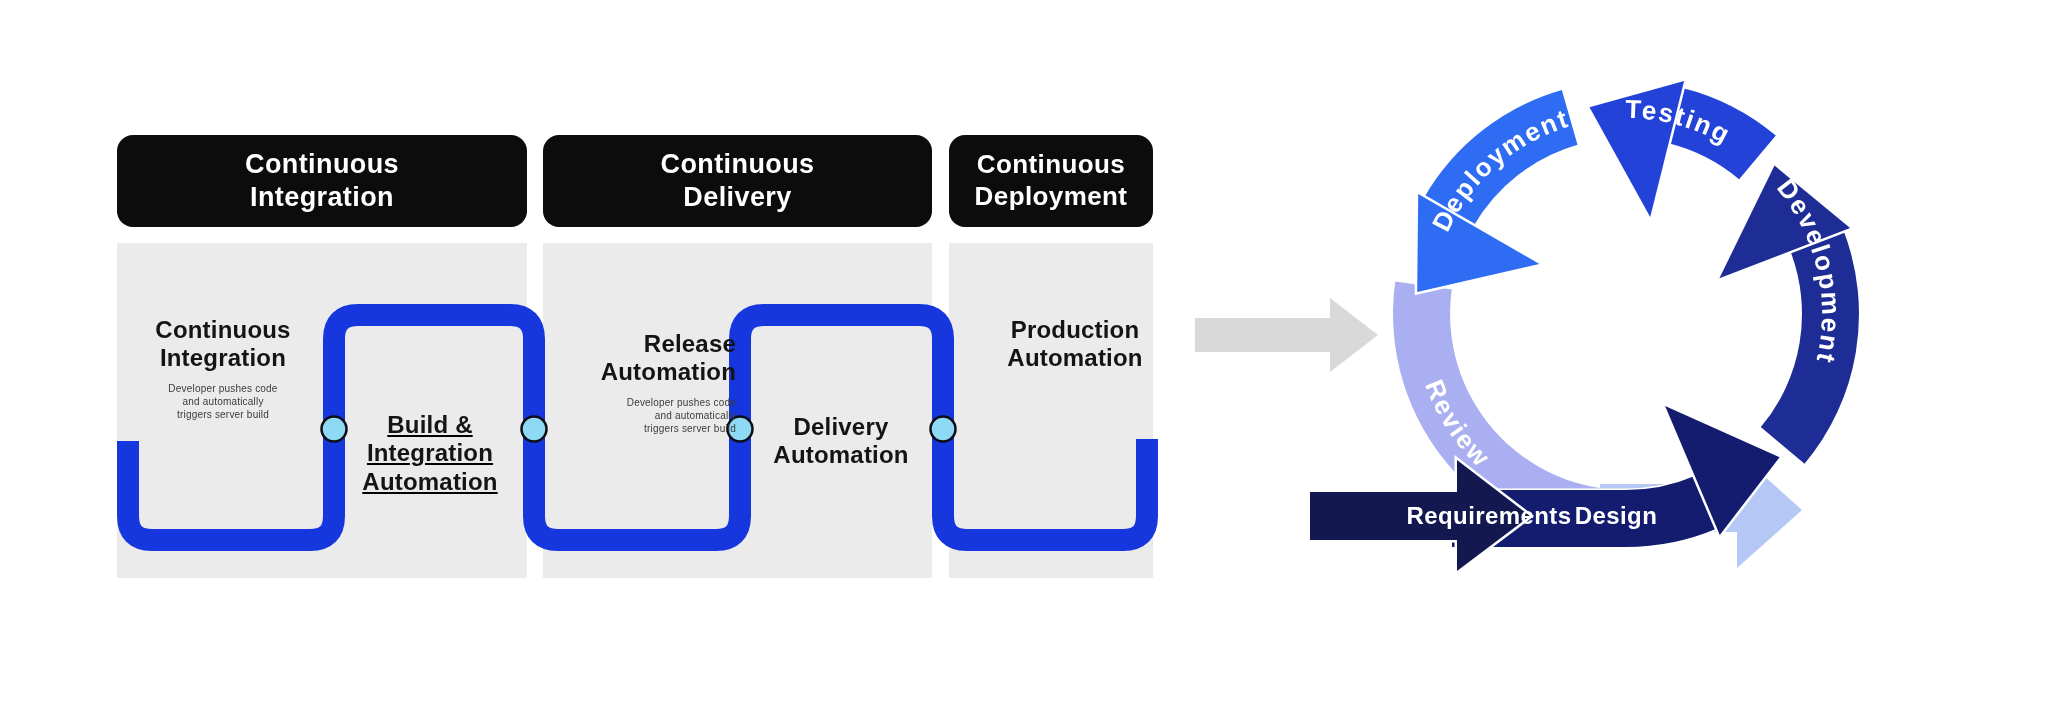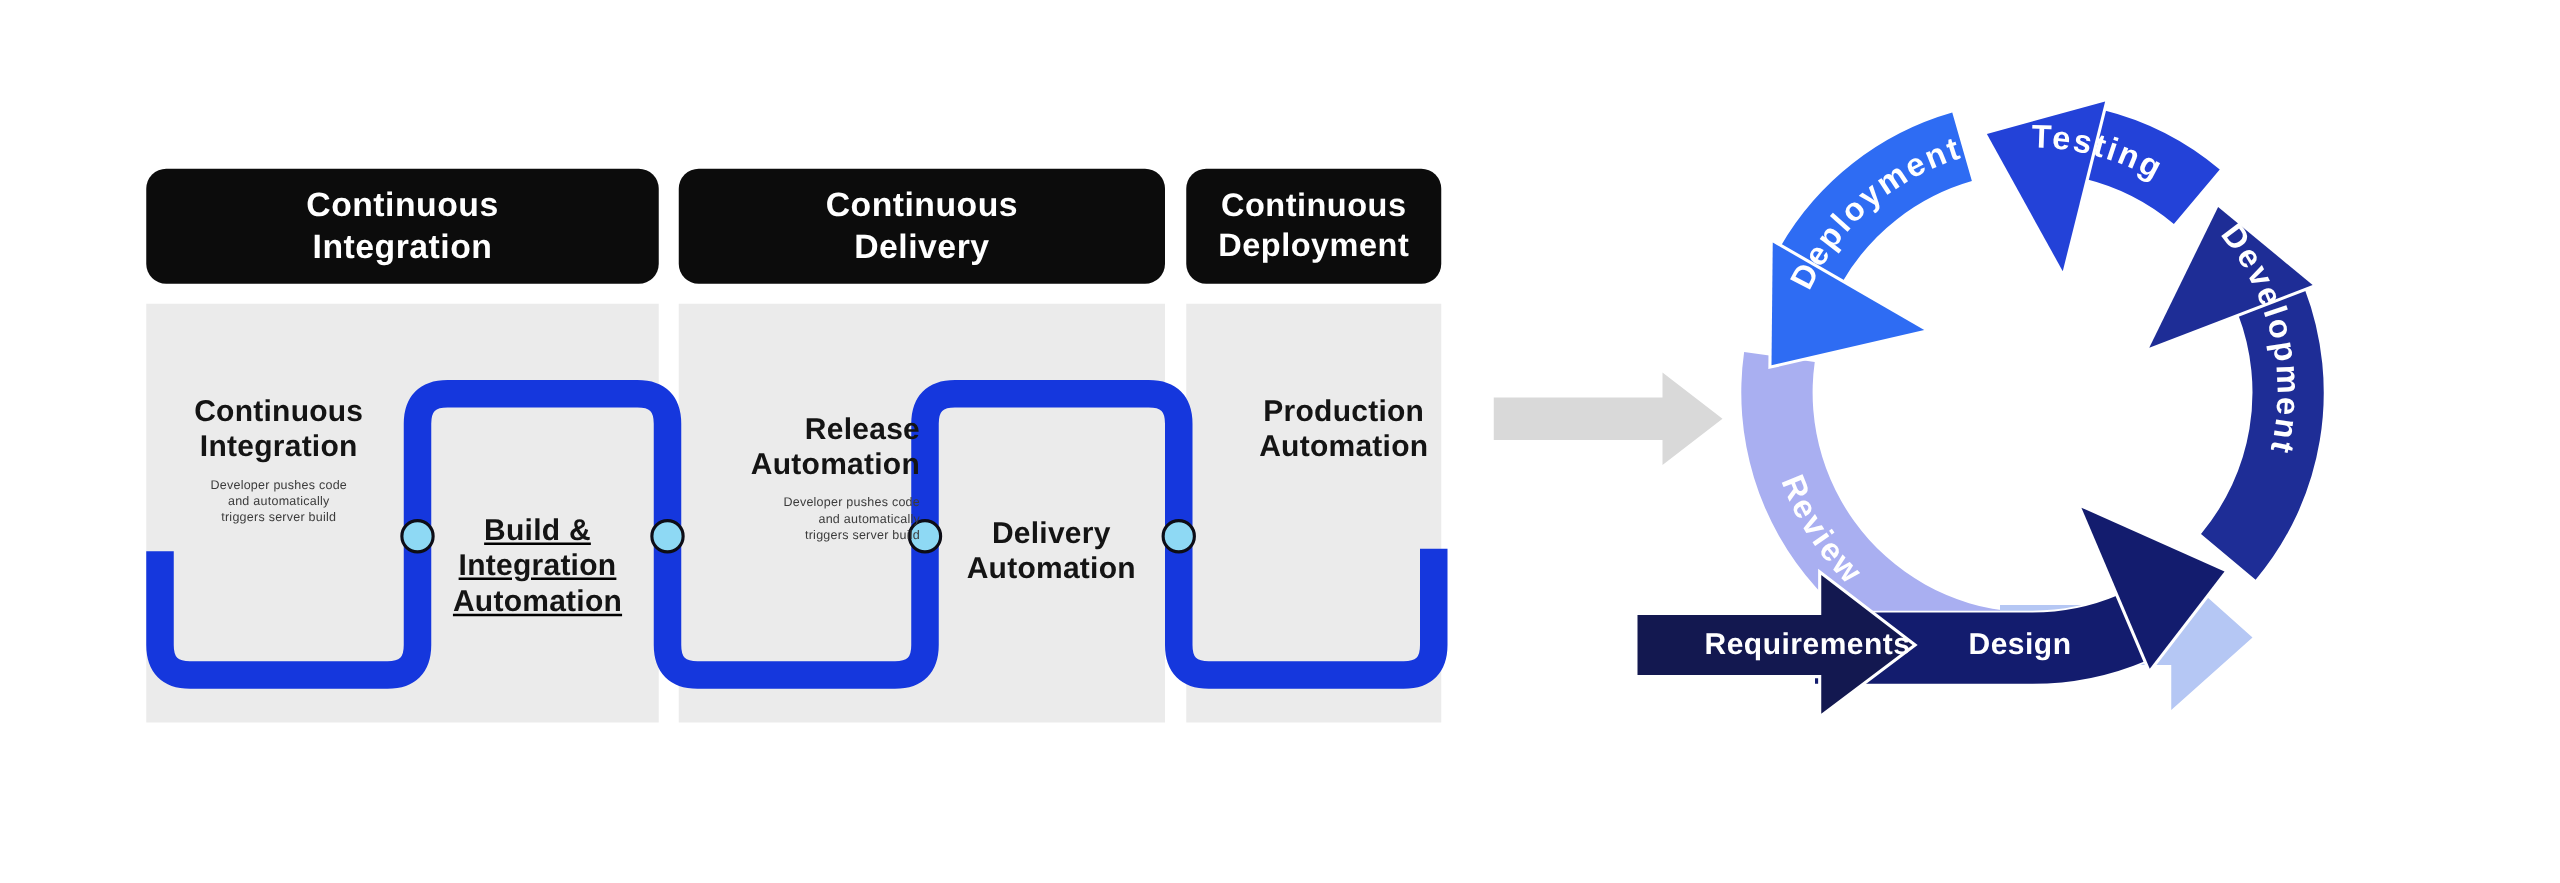--- a/index.html
+++ b/index.html
@@ -47,21 +47,21 @@
   .agile-title{
     position:absolute;left:1450px;top:243px;width:352px;text-align:center;
     font-size:104px;font-weight:500;color:#161616;letter-spacing:2px;
     line-height:1.05;pointer-events:none;
   }
   .flow-label{
     position:absolute;top:502px;height:28px;display:flex;align-items:center;
     justify-content:center;color:#ffffff;font-weight:bold;font-size:24px;
     letter-spacing:.4px;pointer-events:none;
   }
-  .flow-label.req{left:1341px;width:210px;}
+  .flow-label.req{left:1384px;width:210px;}
   .flow-label.des{left:1516px;width:200px;}
 </style>
 </head>
 <body>
 
 <div class="canvas">
 
   <div class="hdr h0">Continuous
 Integration</div>
   <div class="hdr h1">Continuous

